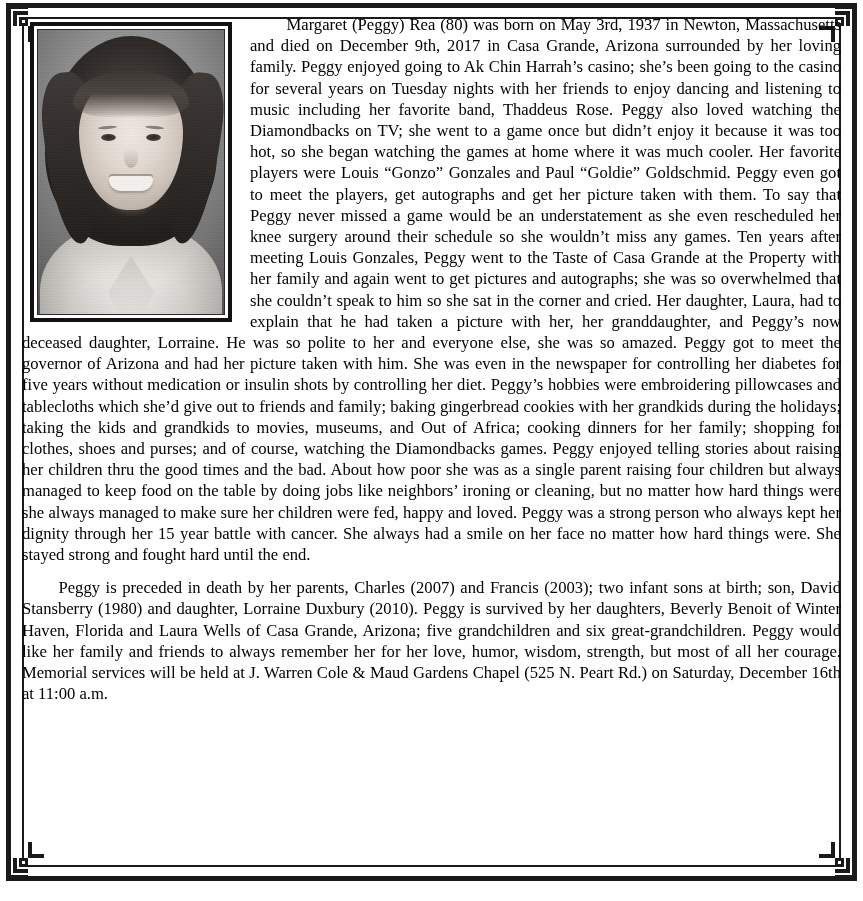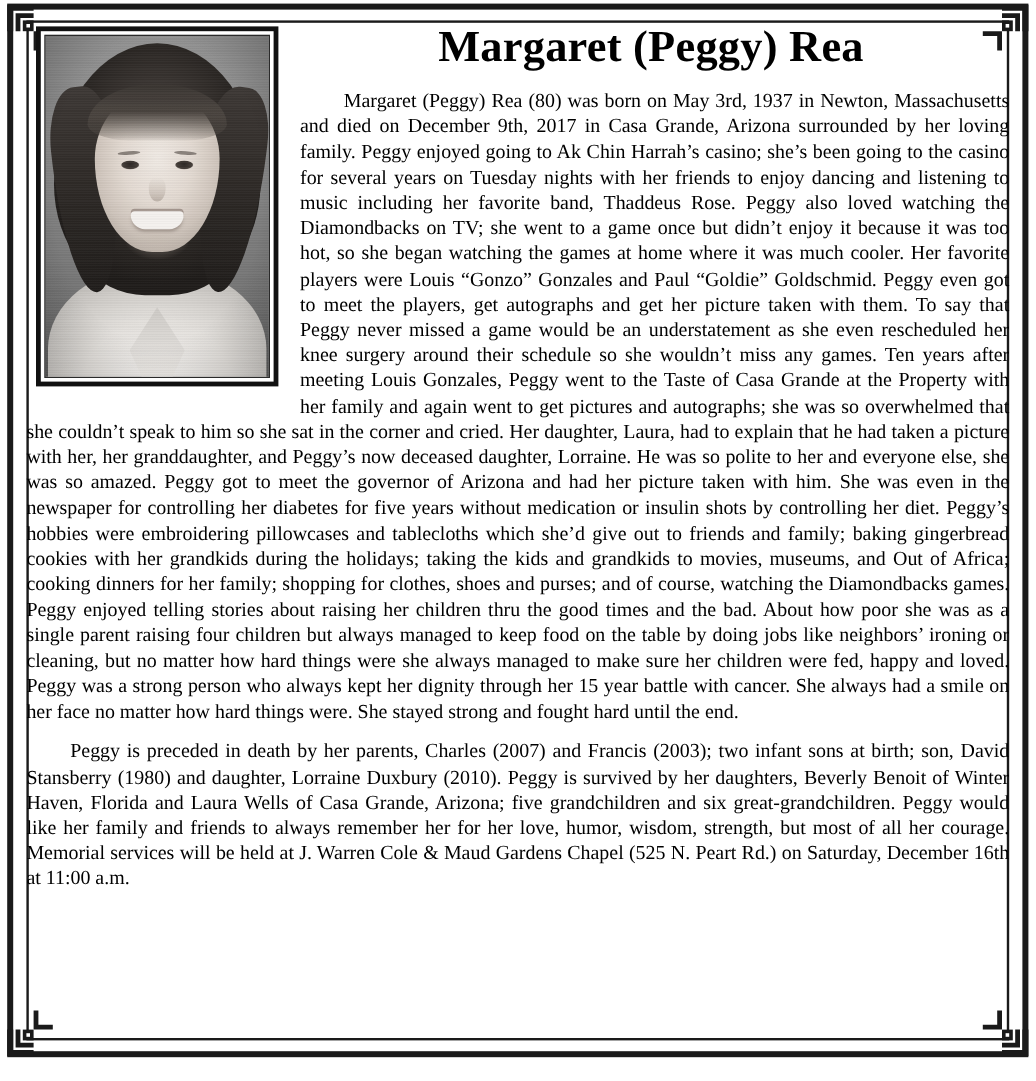--- a/index.html
+++ b/index.html
@@ -286,21 +286,20 @@
         <div class="ph-eye ph-eye-l"></div>
         <div class="ph-eye ph-eye-r"></div>
         <div class="ph-nose"></div>
         <div class="ph-smile"></div>
         <div class="ph-chin"></div>
         <div class="ph-vig"></div>
         <div class="ph-grain"></div>
       </div>
     </div>
 
-    <h1 class="headline">Margaret (Peggy) Rea</h1>
 
     <div class="body-copy">
       <p>Margaret (Peggy) Rea (80) was born on May 3rd, 1937 in Newton, Massachusetts and died on December 9th, 2017 in Casa Grande, Arizona surrounded by her loving family. Peggy enjoyed going to Ak Chin Harrah’s casino; she’s been going to the casino for several years on Tuesday nights with her friends to enjoy dancing and listening to music including her favorite band, Thaddeus Rose. Peggy also loved watching the Diamondbacks on TV; she went to a game once but didn’t enjoy it because it was too hot, so she began watching the games at home where it was much cooler. Her favorite players were Louis “Gonzo” Gonzales and Paul “Goldie” Goldschmid. Peggy even got to meet the players, get autographs and get her picture taken with them. To say that Peggy never missed a game would be an understatement as she even rescheduled her knee surgery around their schedule so she wouldn’t miss any games. Ten years after meeting Louis Gonzales, Peggy went to the Taste of Casa Grande at the Property with her family and again went to get pictures and autographs; she was so overwhelmed that she couldn’t speak to him so she sat in the corner and cried. Her daughter, Laura, had to explain that he had taken a picture with her, her granddaughter, and Peggy’s now deceased daughter, Lorraine. He was so polite to her and everyone else, she was so amazed.  Peggy got to meet the governor of Arizona and had her picture taken with him. She was even in the newspaper for controlling her diabetes for five years without medication or insulin shots by controlling her diet. Peggy’s hobbies were embroidering pillowcases and tablecloths which she’d give out to friends and family; baking gingerbread cookies with her grandkids during the holidays; taking the kids and grandkids to movies, museums, and Out of Africa; cooking dinners for her family; shopping for clothes, shoes and purses; and of course, watching the Diamondbacks games. Peggy enjoyed telling stories about raising her children thru the good times and the bad. About how poor she was as a single parent raising four children but always managed to keep food on the table by doing jobs like neighbors’ ironing or cleaning, but no matter how hard things were she always managed to make sure her children were fed, happy and loved. Peggy was a strong person who always kept her dignity through her 15 year battle with cancer. She always had a smile on her face no matter how hard things were. She stayed strong and fought hard until the end.</p>
       <p class="gap">Peggy is preceded in death by her parents, Charles (2007) and Francis (2003); two infant sons at birth; son, David Stansberry (1980) and daughter, Lorraine Duxbury (2010). Peggy is survived by her daughters, Beverly Benoit of Winter Haven, Florida and Laura Wells of Casa Grande, Arizona; five grandchildren and six great-grandchildren. Peggy would like her family and friends to always remember her for her love, humor, wisdom, strength, but most of all her courage. Memorial services will be held at J. Warren Cole &amp; Maud Gardens Chapel (525 N. Peart Rd.) on Saturday, December 16th at 11:00 a.m.</p>
     </div>
 
   </div>
 </div>
 
 </body></html>

